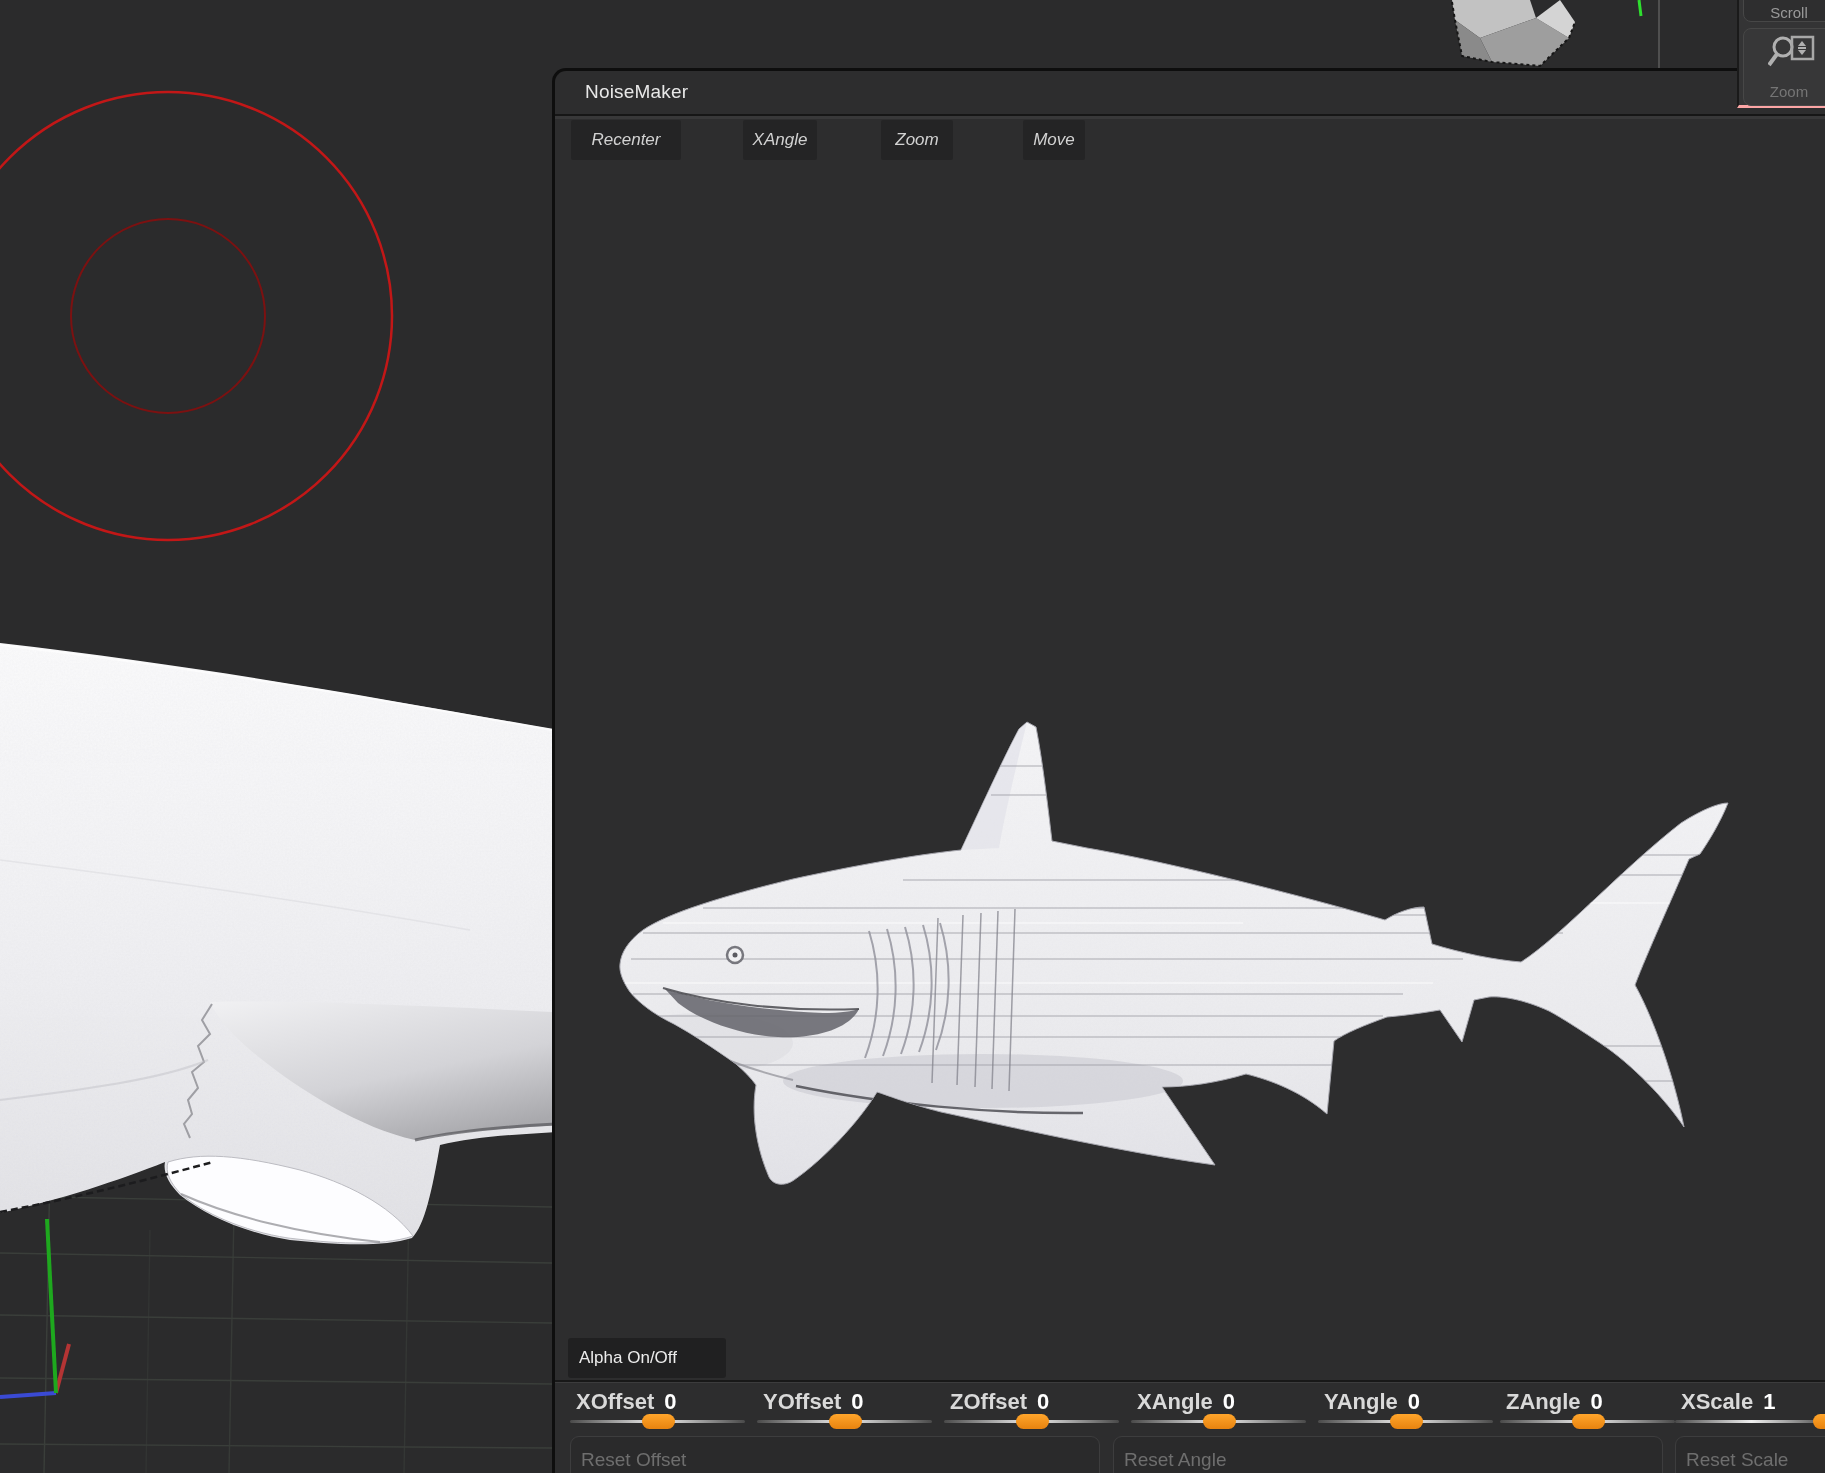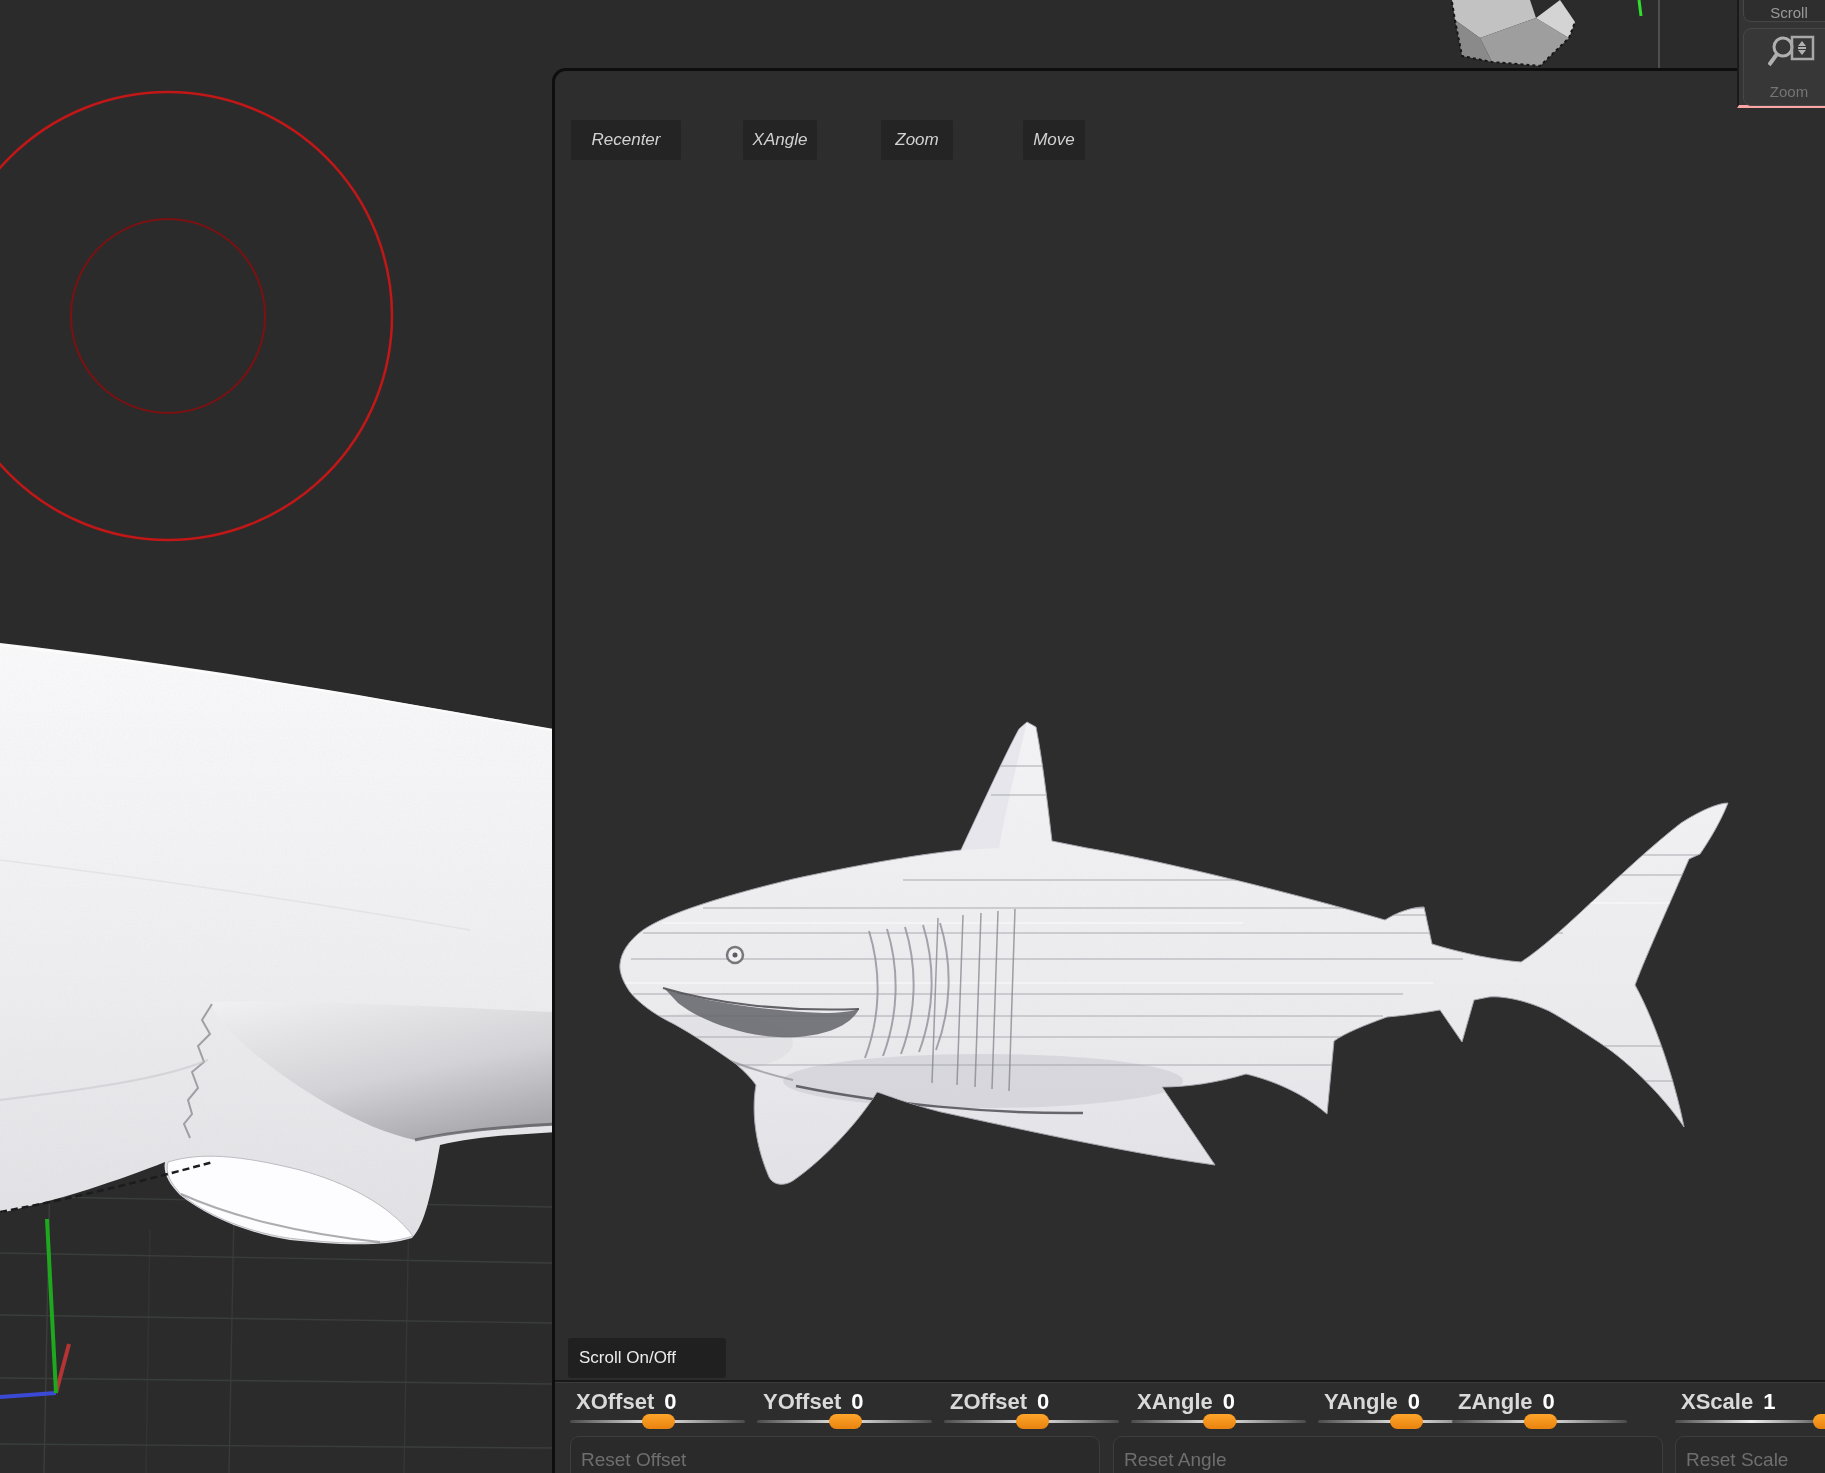--- a/index.html
+++ b/index.html
@@ -63,21 +63,21 @@
     position:absolute;left:-6px;top:31px;width:175px;height:3px;
     background:linear-gradient(90deg,#4a4a4a 0%,#c9c9c9 38%,#efefef 50%,#c9c9c9 62%,#4a4a4a 100%);
     border-radius:2px;
   }
   .slider-handle{
     position:absolute;top:25px;left:66px;width:33px;height:15px;
     background:linear-gradient(#ffa52b,#e8830f);
     border-radius:8px;
   }
   #slider-0{left:21px;}  #slider-1{left:208px;} #slider-2{left:395px;}
-  #slider-3{left:582px;} #slider-4{left:769px;} #slider-5{left:903px;}
+  #slider-3{left:582px;} #slider-4{left:769px;} #slider-5{left:951px;}
   #slider-6{left:1126px;width:147px;}
   #slider-6 .slider-track{width:153px;border-radius:2px 0 0 2px;}
   #slider-6 .slider-handle{left:132px;}
 
   .reset-btn{
     position:absolute;top:1365px;height:58px;box-sizing:border-box;
     background:#2a2a2b;border:1px solid #3d3d3e;border-radius:9px;
     color:#6e6e6e;font-size:19px;padding:12px 0 0 10px;
   }
   #reset-offset{left:15px;width:530px;}
@@ -187,20 +187,23 @@
     <polygon points="1480,38 1536,18 1569,38 1540,66 1492,62" fill="#9e9e9e"></polygon>
     <polygon points="1455,20 1480,38 1492,62 1462,56" fill="#8a8a8a"></polygon>
     <polygon points="1536,18 1560,0 1575,22 1569,38" fill="#d4d4d4"></polygon>
     <path d="M1452,2 L1455,20 L1462,56 L1492,62 L1540,66 L1569,38 L1575,22" stroke="#161616" stroke-width="2" stroke-dasharray="3 3" fill="none"></path>
   </g>
   <path d="M1639,0 L1641,16" stroke="#2ee02e" stroke-width="3" fill="none"></path>
   <path d="M1659,0 L1659,69" stroke="#4f4f4f" stroke-width="2" fill="none"></path>
 </svg>
 
 <div class="nm-window">
+  <div class="nm-titlebar">
+    <div class="nm-title">NoiseMaker</div>
+  </div>
 
   <div class="nm-toolbar">
     <div class="nm-btn" id="btn-recenter">Recenter</div>
     <div class="nm-btn" id="btn-frame">XAngle</div>
     <div class="nm-btn" id="btn-zoom">Zoom</div>
     <div class="nm-btn" id="btn-move">Move</div>
   </div>
 
   <div class="nm-preview">
     <svg id="preview-shark" width="1160" height="520" viewBox="600 690 1160 520">
@@ -298,21 +301,21 @@
 
       <path d="M662,986 C700,998 760,1008 820,1010 C838,1010 850,1008 856,1006
         C846,1026 812,1036 775,1034 C735,1032 695,1016 675,1000 Z" fill="#63636a" opacity="0.85"></path>
       <path d="M660,985 C710,1000 780,1009 856,1006" stroke="#3e3e44" stroke-width="2" fill="none" opacity="0.8"></path>
 
       <circle cx="732" cy="952" r="8" fill="#f0f0f2" stroke="#77777e" stroke-width="2.5"></circle>
       <circle cx="732" cy="952" r="2.5" fill="#5a5a60"></circle>
     </svg>
   </div>
 
-  <div class="alpha-btn">Scroll On/Off</div>
+  <div class="alpha-btn">Alpha On/Off</div>
   <div class="bottom-sep"></div>
 
   <div class="slider" id="slider-0">
     <div class="slider-label"><span>XOffset</span><span class="val">0</span></div>
     <div class="slider-track"></div>
     <div class="slider-handle"></div>
   </div>
   <div class="slider" id="slider-1">
     <div class="slider-label"><span>YOffset</span><span class="val">0</span></div>
     <div class="slider-track"></div>

